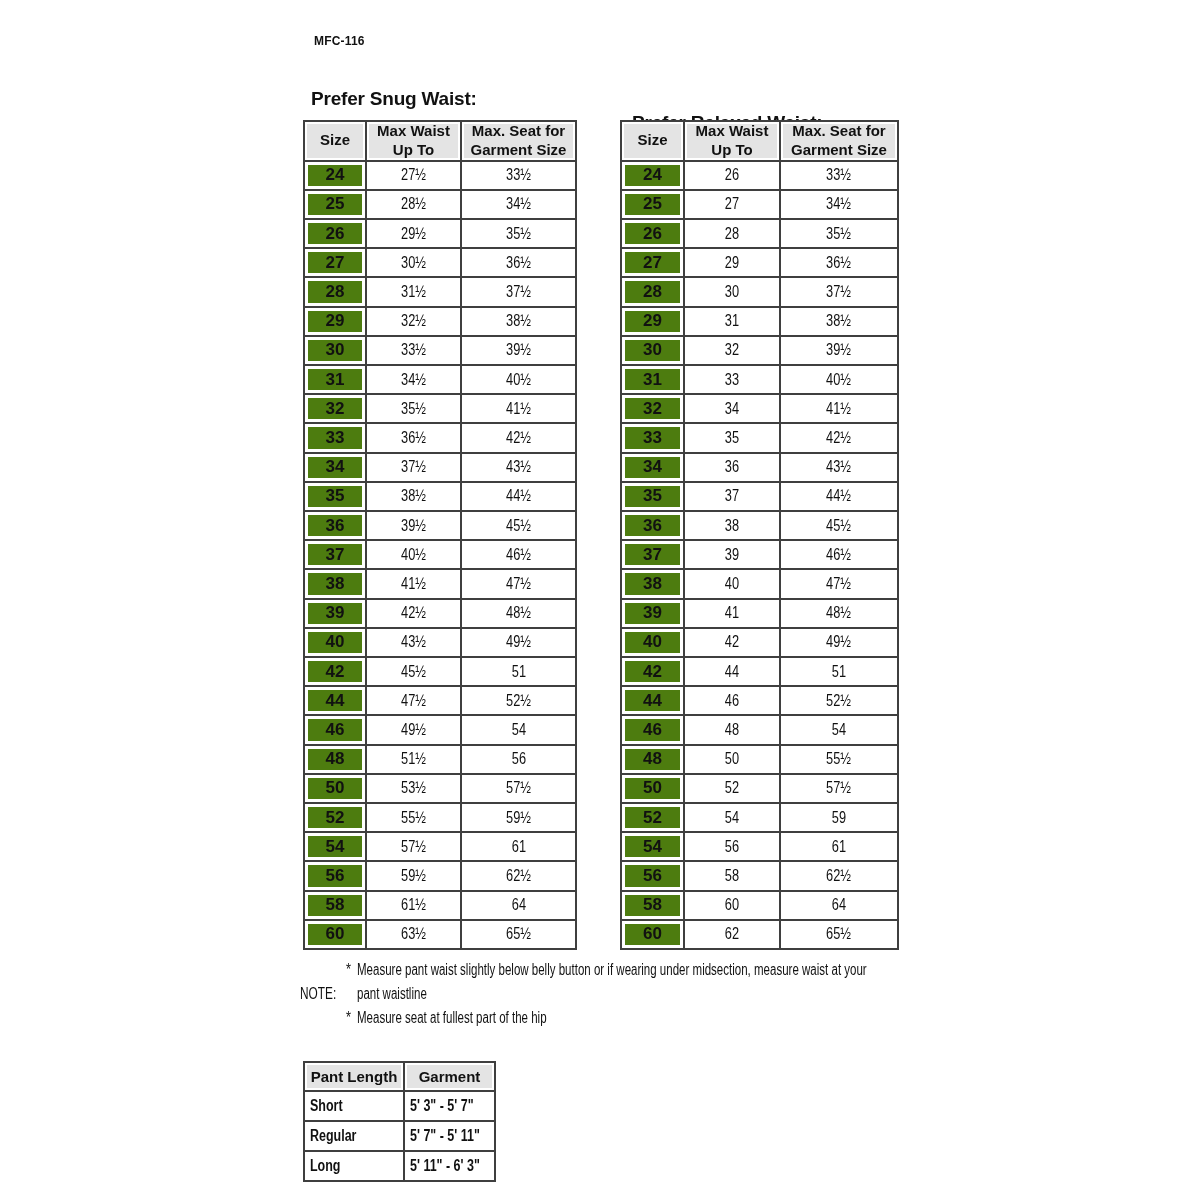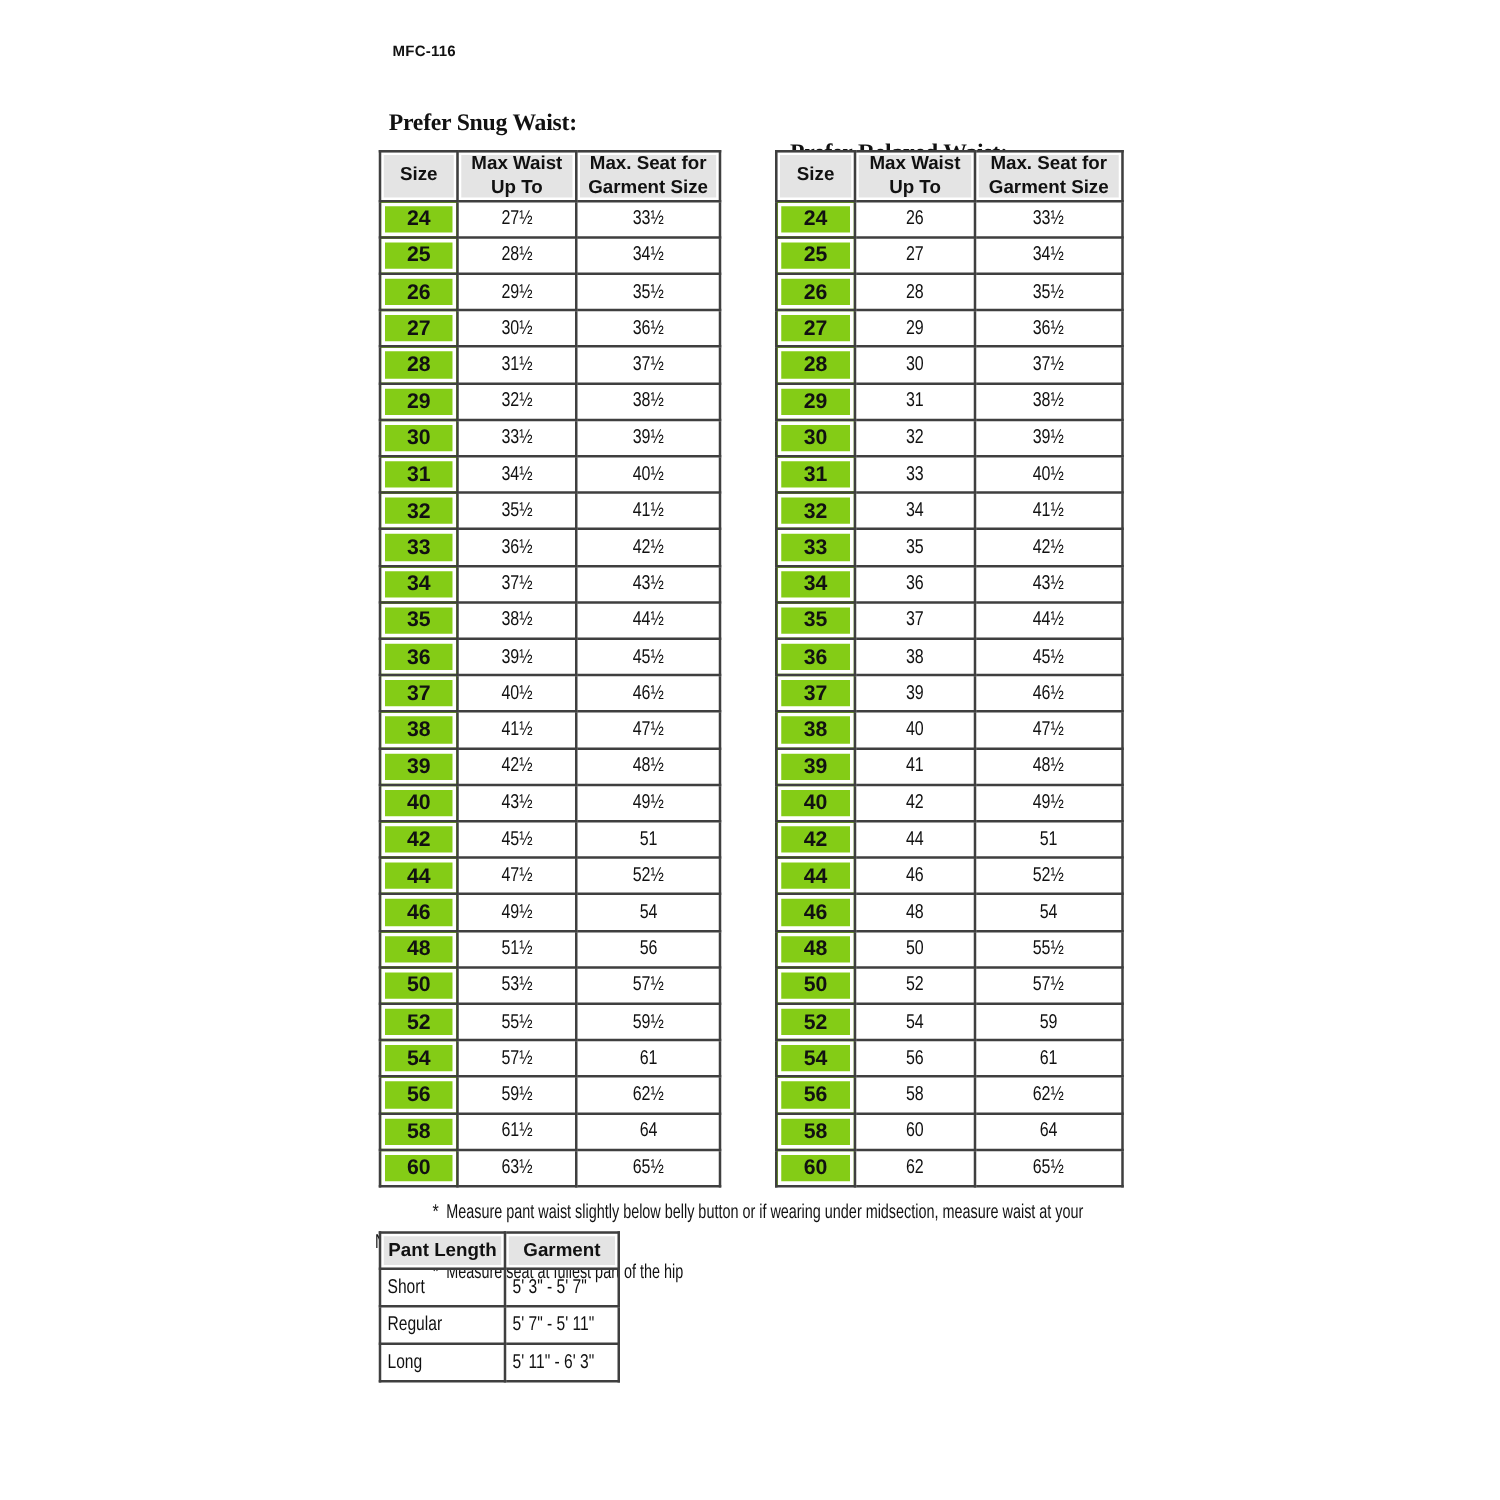--- a/index.html
+++ b/index.html
@@ -10,21 +10,21 @@
     font-family: "Liberation Sans", sans-serif;
     color: #111111;
     overflow: hidden;
   }
   .page-code {
     position: absolute; left: 314px; top: 34px;
     font-size: 12px; font-weight: bold; letter-spacing: 0.2px;
   }
   .section-title {
     position: absolute; top: 88px;
-    font-size: 19px; font-weight: bold; letter-spacing: -0.2px; font-family: Liberation Serif, serif;
+    font-size: 19px; font-weight: bold; letter-spacing: -0.2px;
   }
   .title-snug { left: 311px; }
   .title-relaxed { left: 632px; margin-top: 24px; }
 
   table.size-table {
     position: absolute; top: 120px;
     border-collapse: collapse; table-layout: fixed;
     height: 830px;
   }
   .table-snug { left: 303px; width: 272px; }
@@ -37,21 +37,21 @@
   }
   table.size-table thead tr { height: 32px; }
   table.size-table tbody tr { height: 28.8px; }
   table.size-table th {
     background: #e4e4e4;
     font-size: 15px; font-weight: bold;
     white-space: pre-line; line-height: 1.25;
     box-shadow: inset 0 0 0 2px #ffffff;
   }
   td.size-cell {
-    background: #84cc16;
+    background: #4d7c0f;
     box-shadow: inset 0 0 0 3px #ffffff;
     font-size: 17px; font-weight: bold;
   }
   .v {
     display: inline-block;
     font-size: 16px;
     transform: scaleX(0.8);
     white-space: nowrap;
   }
 
@@ -71,25 +71,25 @@
     display: inline-block; width: 11px; flex: 0 0 11px;
     transform: scaleX(0.8); transform-origin: left top;
   }
   .note-text {
     display: inline-block; width: 820px;
     transform: scaleX(0.72); transform-origin: left top;
     white-space: pre-line;
   }
 
   table.length-table {
-    position: absolute; left: 303px; top: 985px;
+    position: absolute; left: 303px; top: 1061px;
     width: 191px; border-collapse: collapse; table-layout: fixed;
   }
   table.length-table th, table.length-table td {
-    border: 2px solid #3f3f3f; padding: 0; vertical-align: middle;
+    border: 2px solid #3f3f3f; padding: 0; vertical-align: middle; font-weight: bold;
   }
   table.length-table thead tr { height: 29px; }
   table.length-table tbody tr { height: 30px; }
   table.length-table th {
     background: #e4e4e4; font-size: 15px; font-weight: bold;
     text-align: center; box-shadow: inset 0 0 0 2px #ffffff;
   }
   table.length-table td { text-align: left; }
   .lv {
     display: inline-block; margin-left: 5px;

